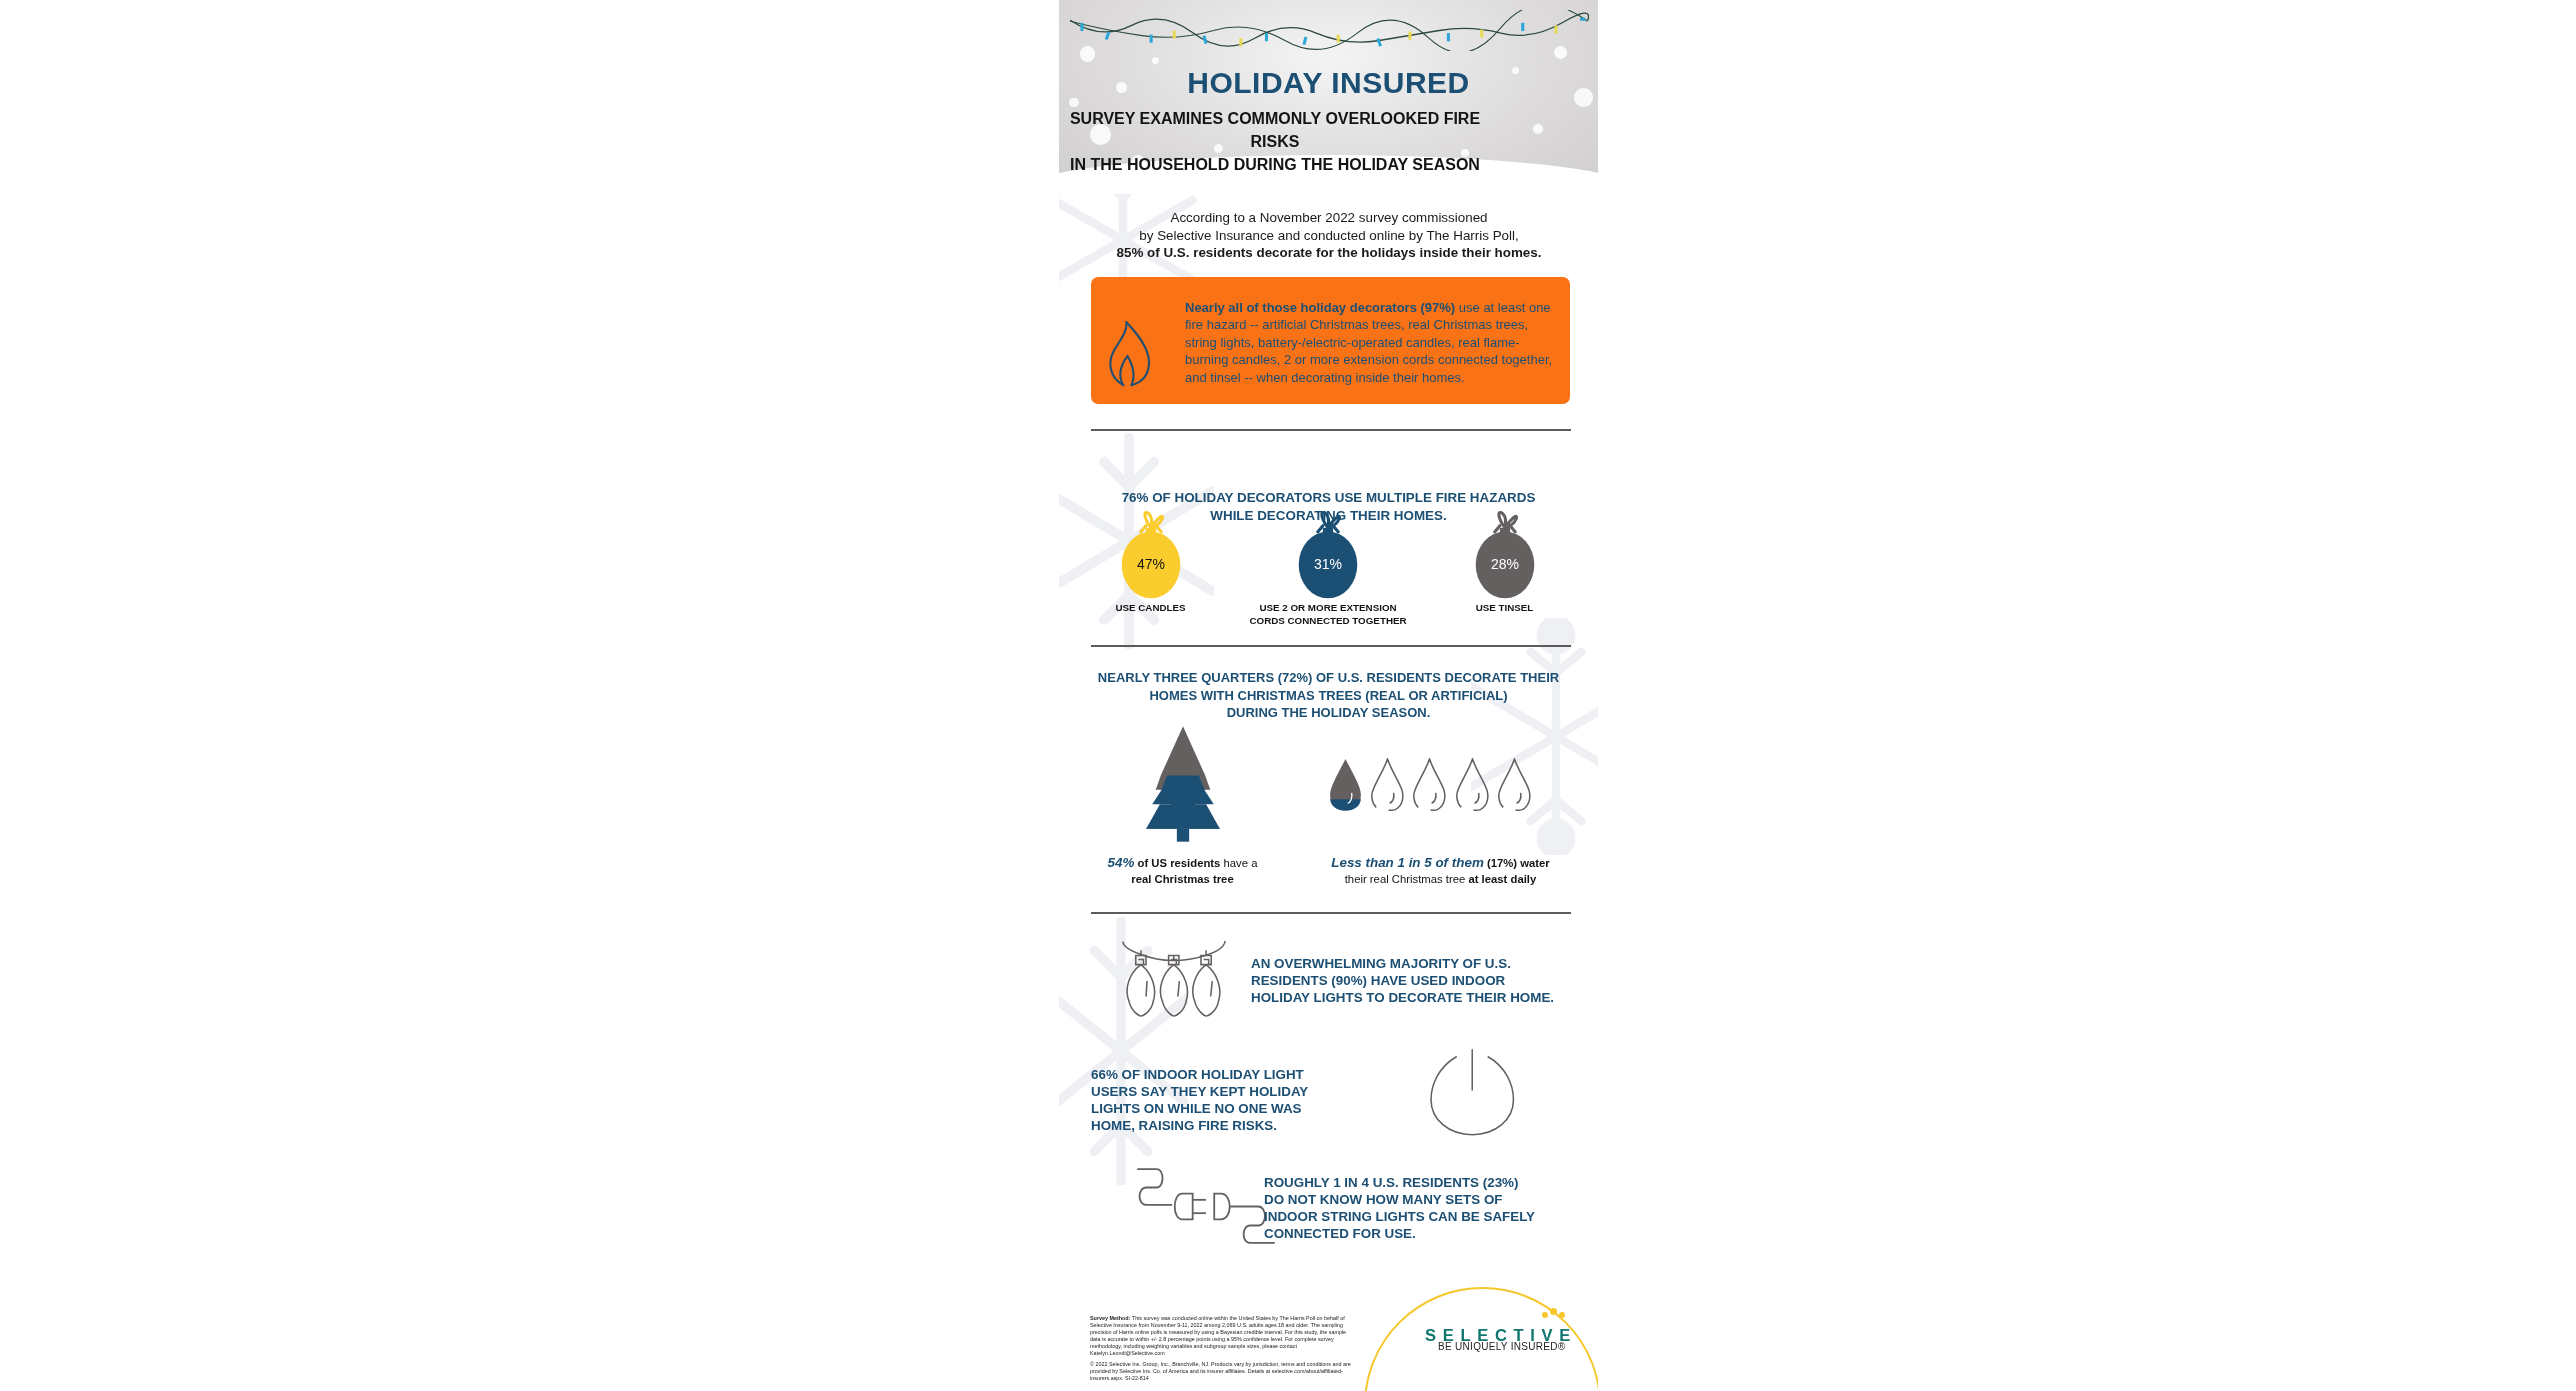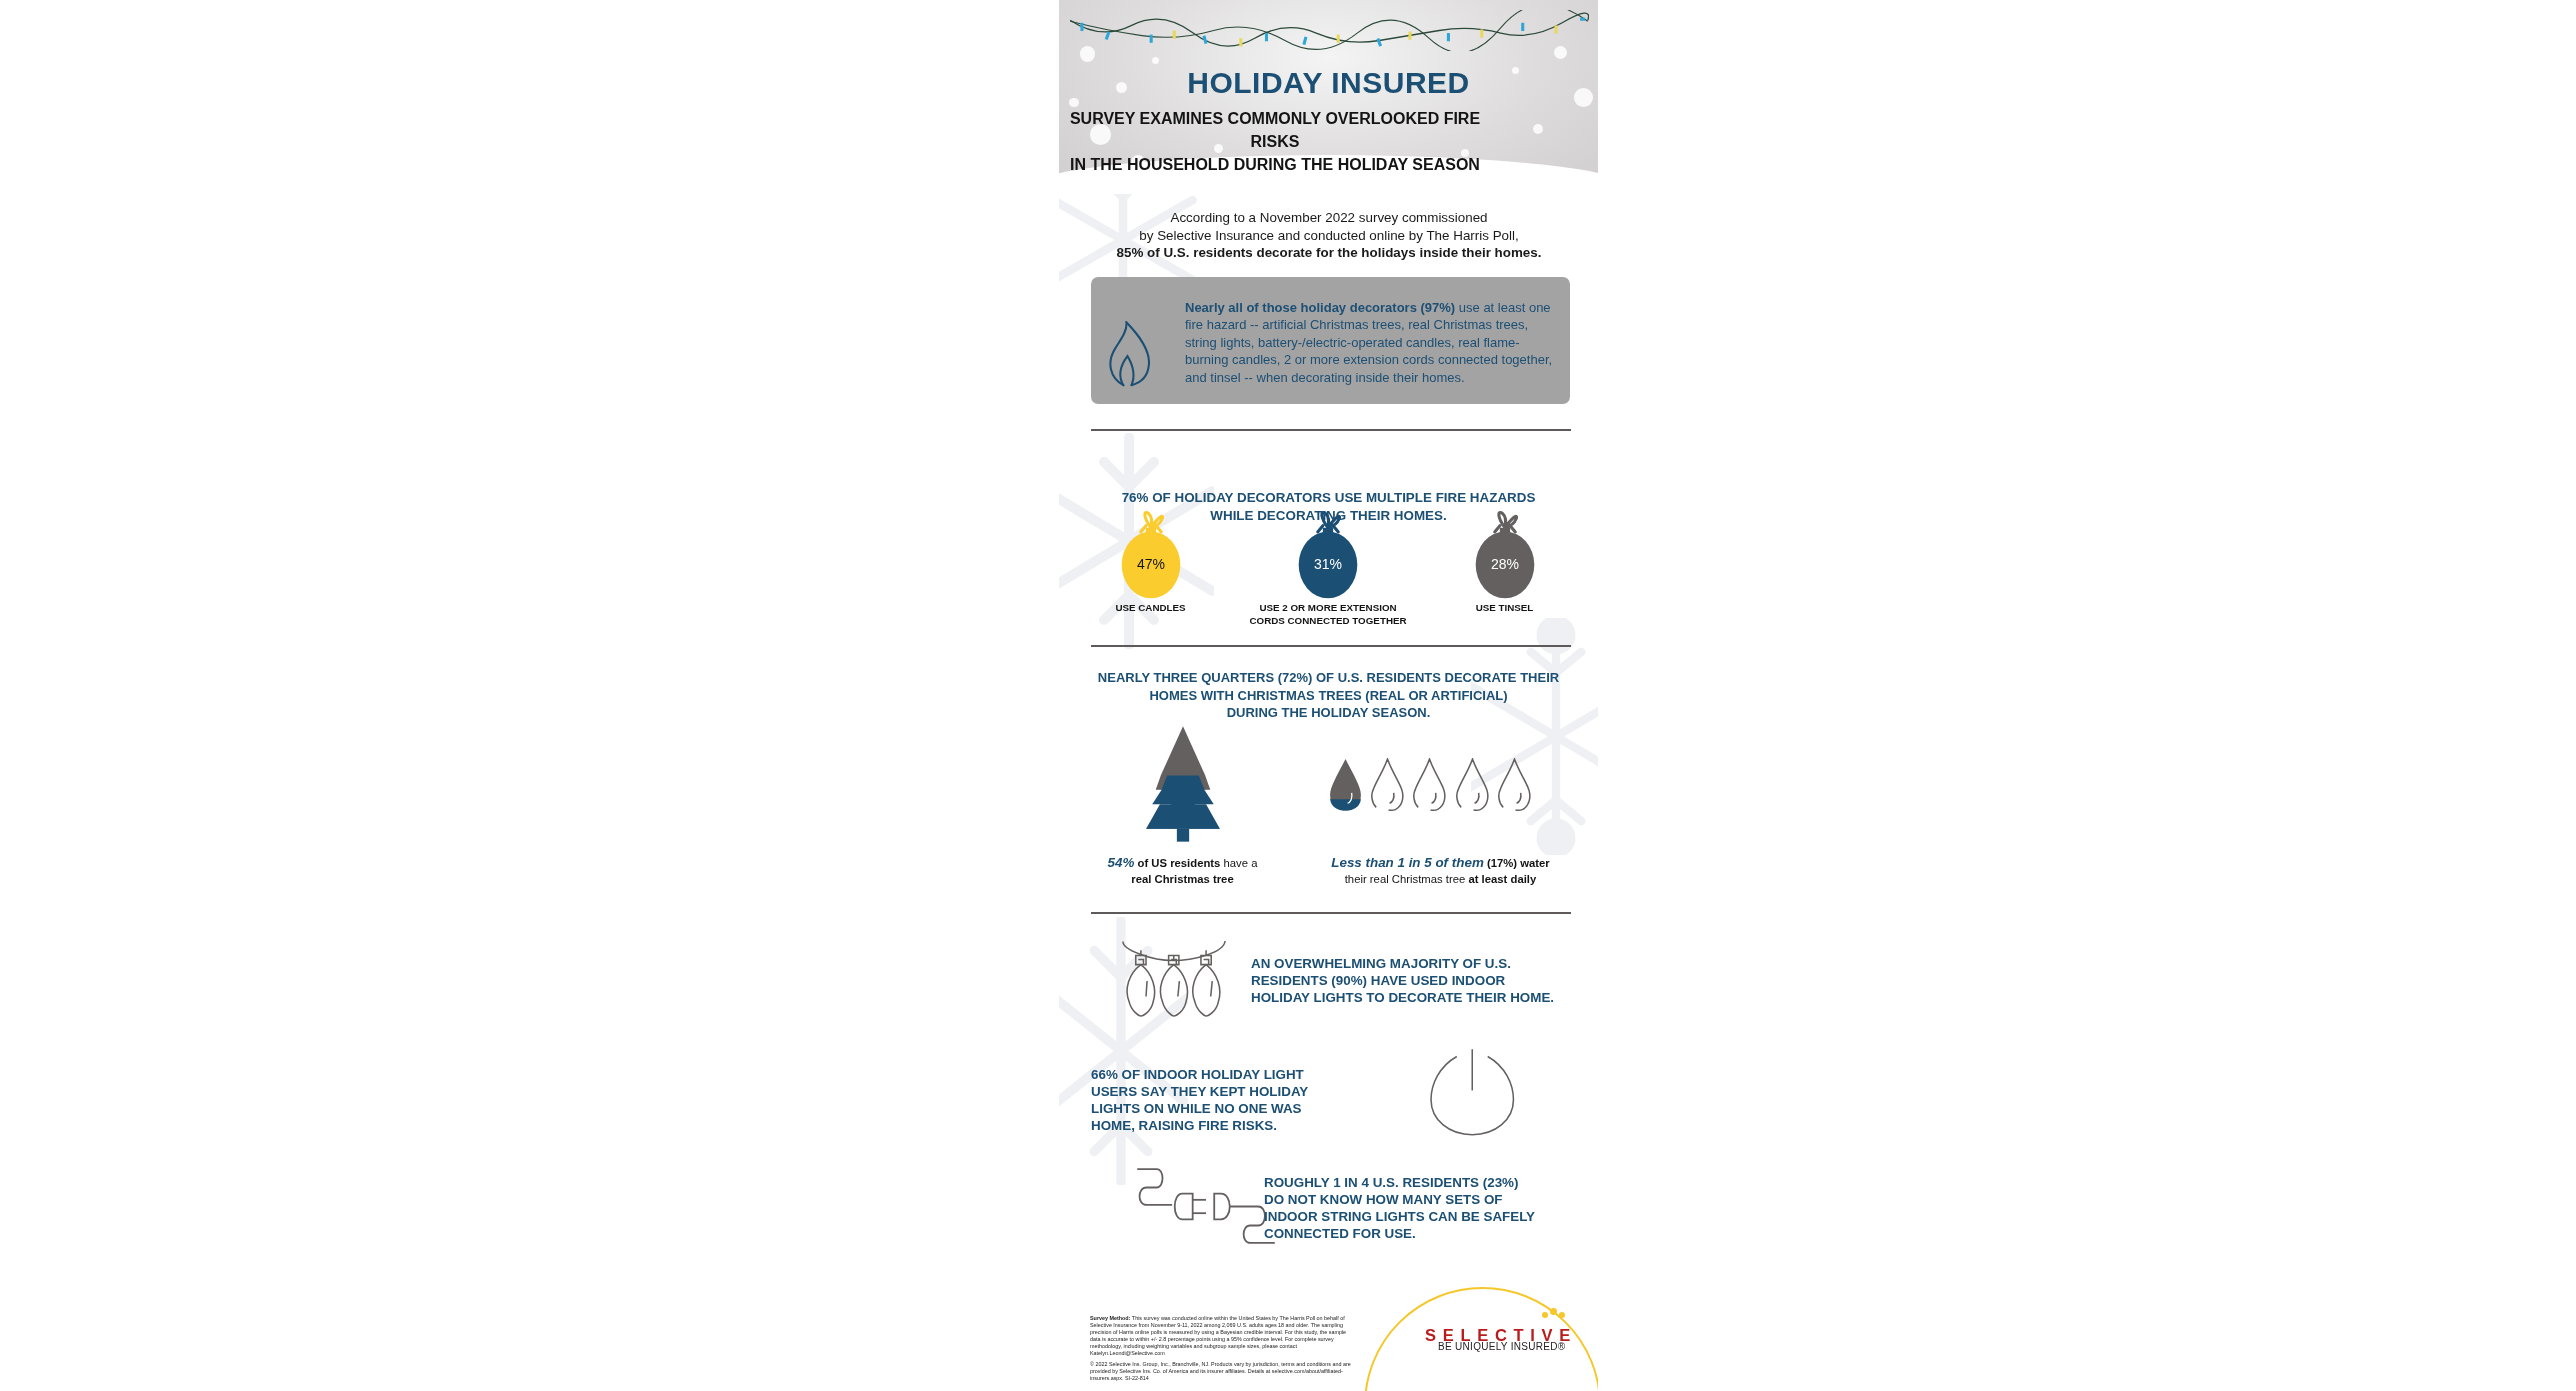--- a/index.html
+++ b/index.html
@@ -12,42 +12,42 @@
     background: radial-gradient(ellipse at 50% 30%, #f4f4f4 0%, #dedcdc 55%, #cfcdcd 100%); overflow:hidden; }
   .snowground { position:absolute; left:-31px; top:155px; width:603px; height:82px; background:#ffffff; border-radius:50% 50% 0 0 / 40% 40% 0 0; }
   .snowflake-dot { position:absolute; border-radius:50%; background:rgba(255,255,255,0.85); }
   .title { position:absolute; left:0; width:539px; top:66px; font-size:30px; font-weight:bold; letter-spacing:0.5px; color:#1c4f74; text-align:center; }
   .subtitle { position:absolute; left:0; width:432px; top:107px; font-size:16px; font-weight:bold; line-height:23px; color:#141414; text-align:center; }
 
   
   .intro { position:absolute; left:31px; width:478px; top:209px; font-size:13.4px; line-height:17.5px; color:#1a1a1a; text-align:center; }
   .intro b { font-weight:bold; }
 
-  .graybox { position:absolute; left:32px; top:277px; width:479px; height:127px; background:#a3a3a3; border-radius:7.2px; }
+  .graybox { position:absolute; left:32px; top:277px; width:479px; height:127px; background:#f97316; border-radius:7.2px; }
   .graybox-text { position:absolute; left:94px; top:21.6px; width:376px; font-size:13px; line-height:17.5px; color:#1c4f74; }
 
   .divider { position:absolute; left:32px; width:480px; height:2.1px; background:#5e5a5a; }
 
   .sec-head { position:absolute; left:0; width:539px; font-size:13.4px; font-weight:bold; line-height:17.5px; color:#1c4f74; text-align:center; }
 
   .ornament { position:absolute; }
   .orn-val { position:absolute; left:0; width:100%; text-align:center; font-weight:normal; font-size:14px; }
   .orn-label { position:absolute; font-size:9.8px; font-weight:bold; line-height:13px; color:#141414; text-align:center; }
 
   .caption { position:absolute; font-size:11.3px; line-height:15.5px; color:#141414; text-align:center; }
   .caption .big { color:#1c4f74; font-weight:bold; font-size:13.4px;font-style:italic; }
 
   .stat-text { position:absolute; font-size:13.4px; font-weight:bold; line-height:17px; color:#1c4f74; }
 
   .fineprint { position:absolute; left:31px; top:1315px; width:268px; font-size:5.4px; line-height:7px; color:#222; }
   .fineprint p { margin:0 0 4.1px 0; }
 
   .logo-wrap { position:absolute; left:305px; top:1287px; width:242px; height:206px; }
   .logo-arc { position:absolute; left:0; top:0; width:237px; height:237px; border:2.1px solid #f5c72a; border-radius:50%; box-sizing:border-box; }
-  .logo-word { position:absolute; left:61px; top:39px; font-size:16.5px; font-weight:bold; letter-spacing:6.7px; color:#b91c1c; }
+  .logo-word { position:absolute; left:61px; top:39px; font-size:16.5px; font-weight:bold; letter-spacing:6.7px; color:#0f766e; }
   .logo-tag { position:absolute; left:74px; top:54px; font-size:10px; letter-spacing:0.3px; color:#262222; }
   .logo-dot { position:absolute; border-radius:50%; background:#f5c72a; }
 
   .bg-flake { position:absolute; opacity:1; }
 </style>
 </head>
 <body>
 
 <div class="panel">
 

